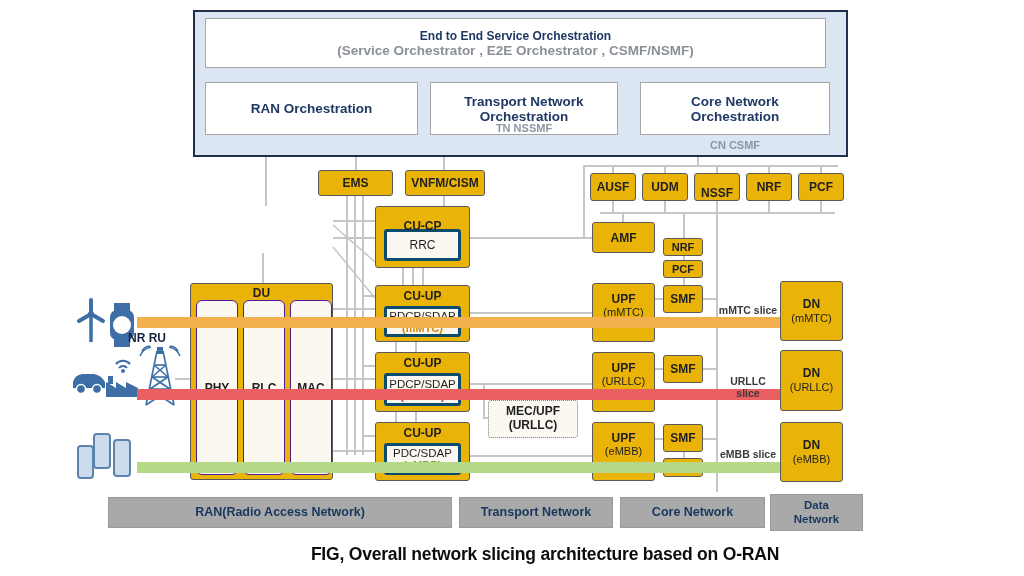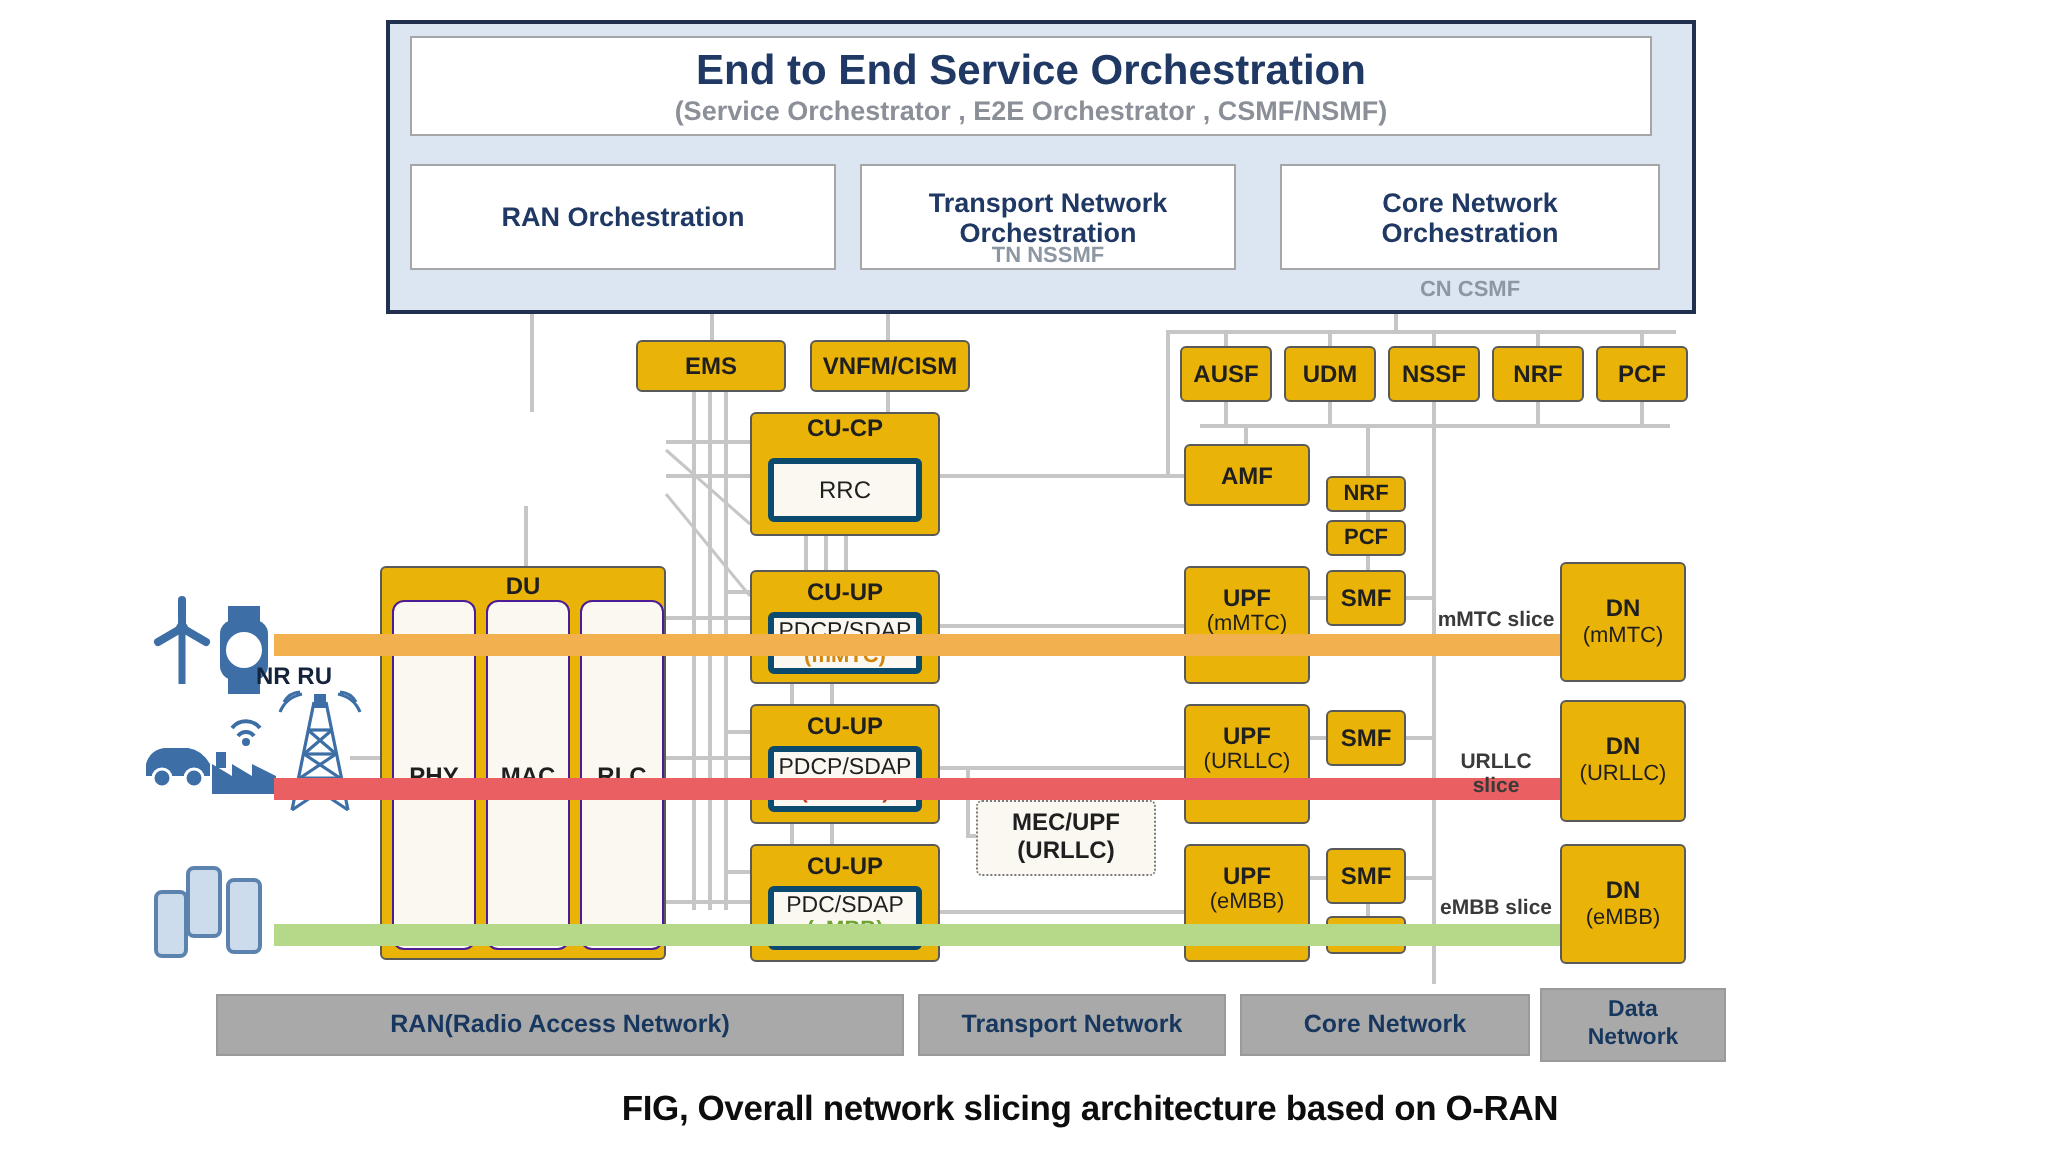--- a/index.html
+++ b/index.html
@@ -96,21 +96,21 @@
       <div class="wire" style="left: 483px; top: 417px; width: 5px; height: 1.5px;"></div>
       <div class="wire" style="left: 175px; top: 378px; width: 15px; height: 1.5px;"></div>
     </div>
   <svg class="abs" style="left:0;top:0;z-index:1" width="1024" height="576">
     <line x1="333" y1="225" x2="375" y2="262" stroke="#c6c6c6" stroke-width="1.5"></line>
     <line x1="333" y1="247" x2="375" y2="298" stroke="#c6c6c6" stroke-width="1.5"></line>
   </svg>
 
   <div class="abs panel" style="left:193px;top:10px;width:655px;height:147px;"></div>
   <div class="abs wbox" style="left:205px;top:18px;width:621px;height:50px;">
-    <div style="font-size:21px;">End to End Service Orchestration</div>
+    <div style="font-size:12px;">End to End Service Orchestration</div>
     <div style="font-size:13.5px;color:#8a8f98;">(Service Orchestrator , E2E Orchestrator , CSMF/NSMF)</div>
   </div>
   <div class="abs wbox" style="left:205px;top:82px;width:213px;height:53px;font-size:13.5px;">
     <div class="t">RAN Orchestration</div>
   </div>
   <div class="abs wbox" style="left:430px;top:82px;width:188px;height:53px;font-size:13.5px;padding:0 14px;">
     <div class="t">Transport Network Orchestration</div>
   </div>
   <div class="abs wbox" style="left:640px;top:82px;width:190px;height:53px;font-size:13.5px;padding:0 22px;">
     <div class="t">Core Network Orchestration</div>
@@ -124,49 +124,49 @@
   <div class="abs box" style="left:405px;top:170px;width:80px;height:26px;">
       <span class="t">VNFM/CISM</span>
     </div>
 
   <div class="abs box" style="left:590px;top:173px;width:46px;height:28px;">
       <span class="t">AUSF</span>
     </div>
   <div class="abs box" style="left:642px;top:173px;width:46px;height:28px;">
       <span class="t">UDM</span>
     </div>
-  <div class="abs box" style="left:694px;top:173px;width:46px;height:28px;">
+  <div class="abs box" style="left:694px;top:173px;width:46px;height:28px;justify-content:flex-end;">
       <span class="t">NSSF</span>
     </div>
   <div class="abs box" style="left:746px;top:173px;width:46px;height:28px;">
       <span class="t">NRF</span>
     </div>
   <div class="abs box" style="left:798px;top:173px;width:46px;height:28px;">
       <span class="t">PCF</span>
     </div>
 
-  <div class="abs box" style="left:375px;top:206px;width:95px;height:62px;justify-content:flex-start;padding-top:0;">
+  <div class="abs box" style="left:375px;top:206px;width:95px;height:62px;justify-content:flex-start;padding-top:12px;">
     <span class="t">CU-CP</span>
     <div class="inner" style="left:8px;right:8px;top:22px;bottom:6px;font-weight:normal;">
         <span class="t">RRC</span>
       </div>
   </div>
 
   <div class="abs box" style="left:190px;top:283px;width:143px;height:197px;justify-content:flex-start;padding-top:2px;">
     <span class="t">DU</span>
   </div>
   <div class="cols" style="left:196px;top:300px;">
     <div class="col">
         <span class="t" style="position:relative;z-index:6;">PHY</span>
       </div>
     <div class="col">
-        <span class="t" style="position:relative;z-index:6;">MAC</span>
+        <span class="t" style="position:relative;z-index:6;">RLC</span>
       </div>
     <div class="col">
-        <span class="t" style="position:relative;z-index:6;">RLC</span>
+        <span class="t" style="position:relative;z-index:6;">MAC</span>
       </div>
   </div>
 
   <div class="abs box" style="left:375px;top:285px;width:95px;height:57px;justify-content:flex-start;padding-top:3px;">
     <span class="t">CU-UP</span>
     <div class="inner" style="left:8px;right:8px;top:20px;bottom:4px;">
       <span class="t" style="font-weight:normal;font-size:11.5px;">PDCP/SDAP</span>
       <span class="t colM" style="font-size:11px;">(mMTC)</span>
     </div>
   </div>

